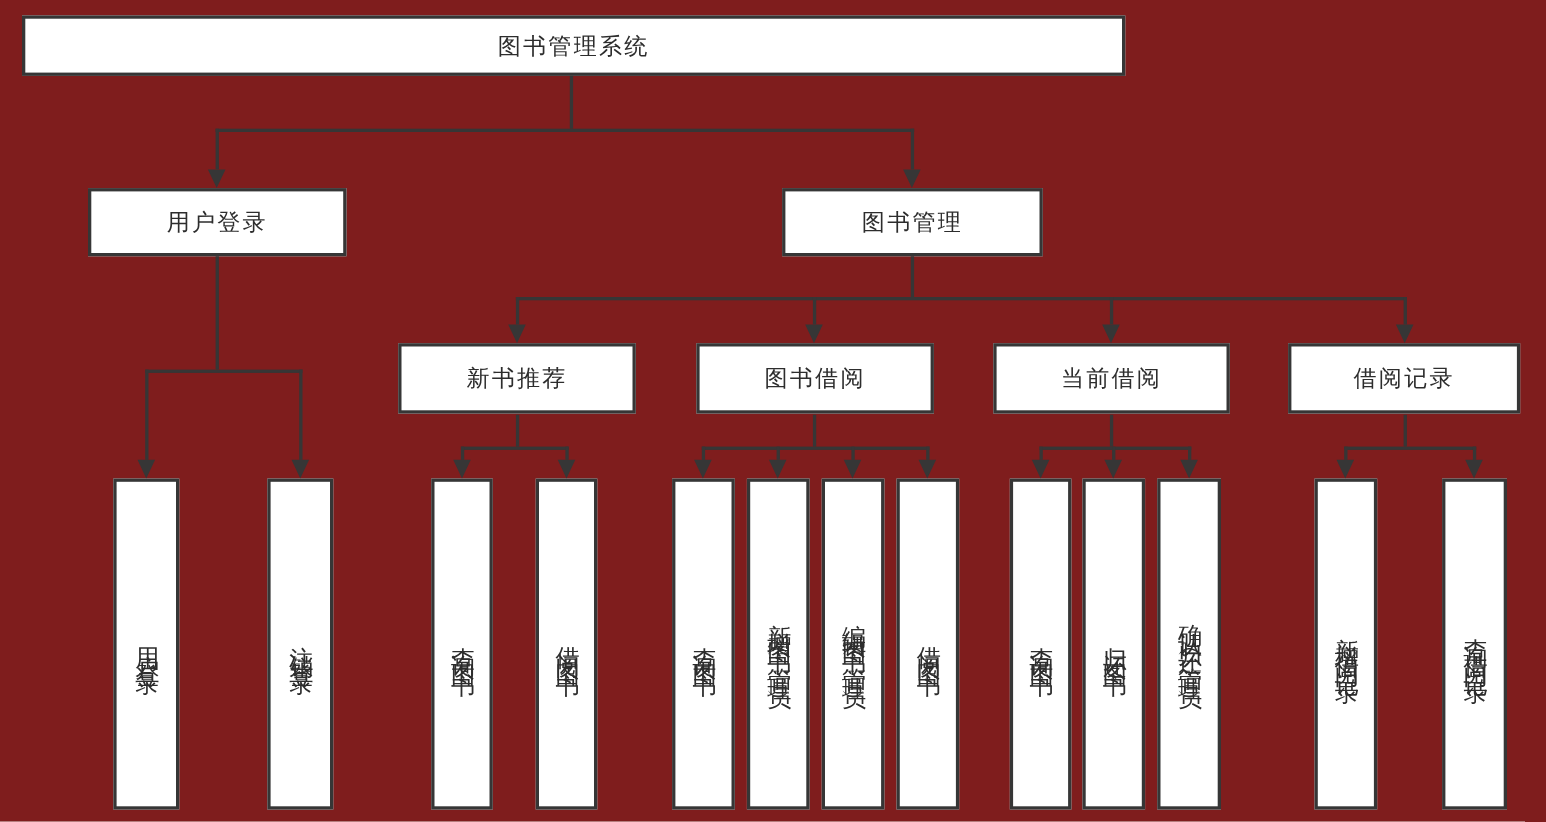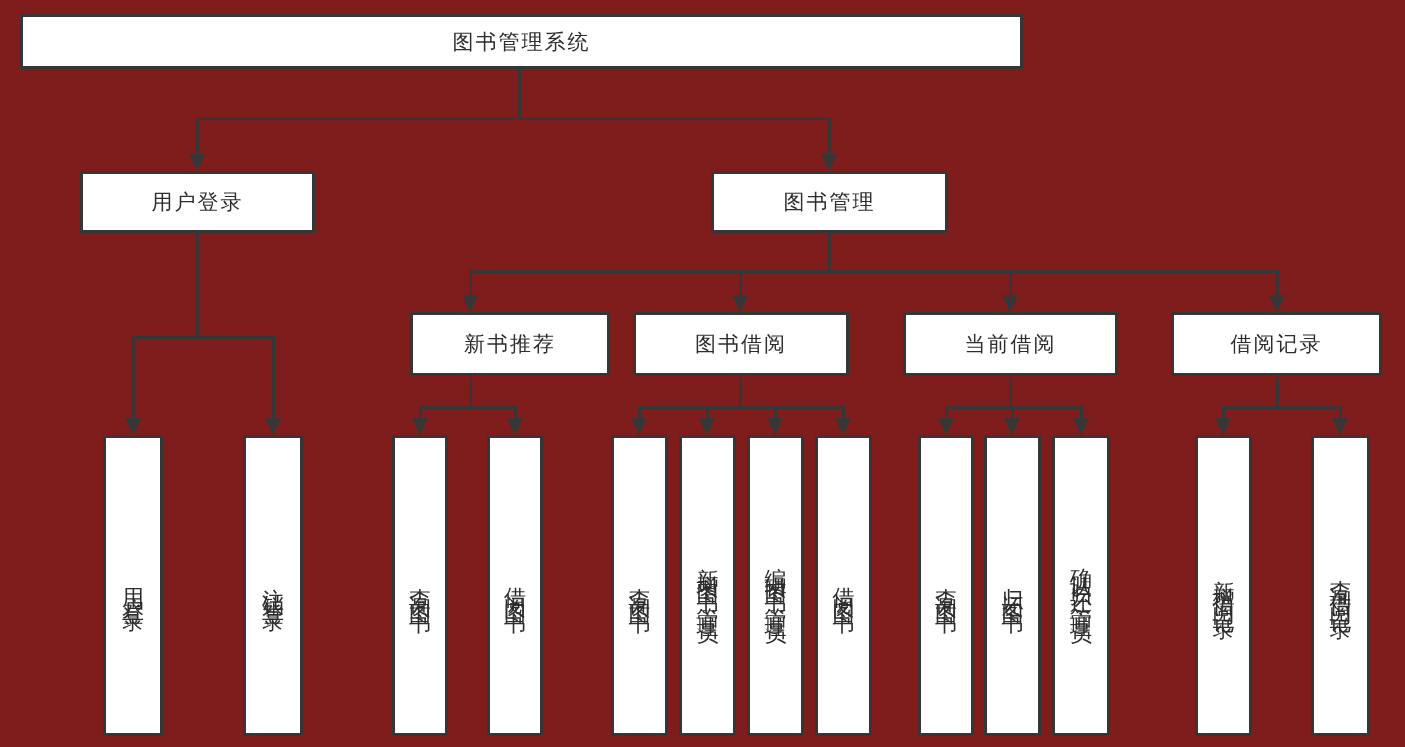--- a/index.html
+++ b/index.html
@@ -36,21 +36,21 @@
     <span class="hlabel">图书管理系统</span>
   </div>
 
   <div class="node" style="left:80px;top:171px;width:235px;height:62px;">
     <span class="hlabel">用户登录</span>
   </div>
   <div class="node" style="left:711px;top:171px;width:237px;height:62px;">
     <span class="hlabel">图书管理</span>
   </div>
 
-  <div class="node" style="left:362px;top:312px;width:200px;height:64px;margin-left:48px;">
+  <div class="node" style="left:362px;top:312px;width:216px;height:64px;">
     <span class="hlabel">新书推荐</span>
   </div>
   <div class="node" style="left:633px;top:312px;width:216px;height:64px;">
     <span class="hlabel">图书借阅</span>
   </div>
   <div class="node" style="left:903px;top:312px;width:215px;height:64px;">
     <span class="hlabel">当前借阅</span>
   </div>
   <div class="node" style="left:1171px;top:312px;width:211px;height:64px;">
     <span class="hlabel">借阅记录</span>

